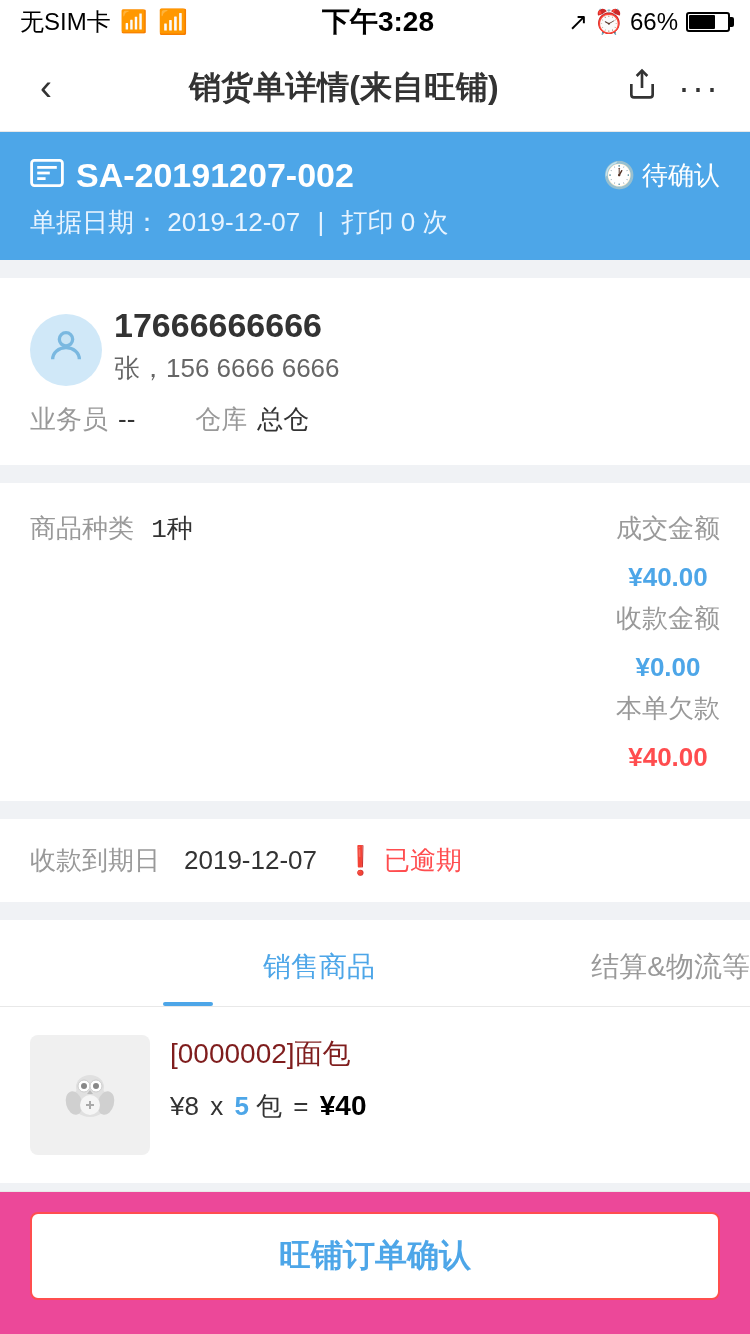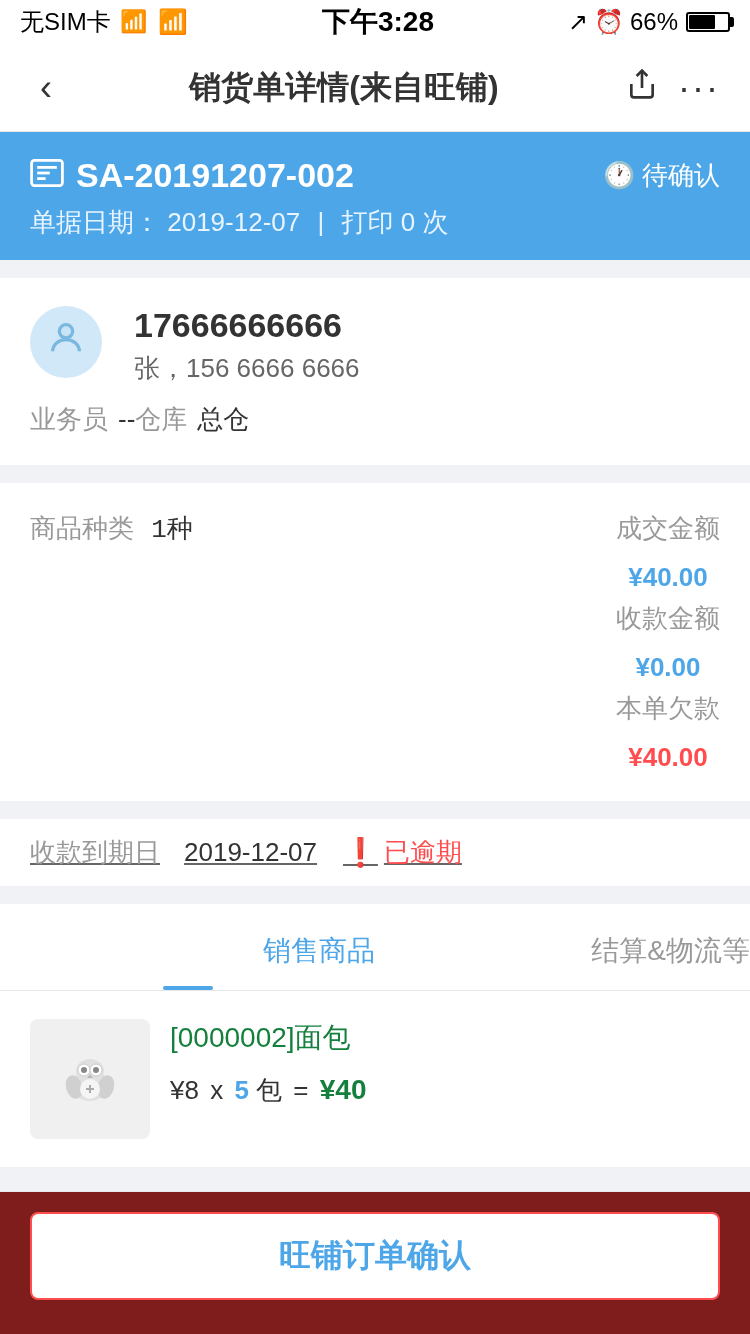--- a/index.html
+++ b/index.html
@@ -123,22 +123,22 @@
     }
 
     
     .customer-section {
       background: #fff;
       margin-top: 18px;
       padding: 28px 30px;
     }
     .customer-row {
       display: flex;
-      align-items: flex-start;
-      gap: 32px;
+      align-items: flex-end;
+      gap: 12px;
     }
     .avatar {
       width: 72px;
       height: 72px;
       background: #d0e8f8;
       border-radius: 50%;
       display: flex;
       align-items: center;
       justify-content: center;
       flex-shrink: 0;
@@ -158,20 +158,21 @@
     .customer-name {
       font-size: 26px;
       color: #666;
       margin-top: 6px;
     }
     .customer-meta {
       display: flex;
       margin-top: 16px;
       font-size: 26px;
       color: #666;
+      gap: 60px;
     }
     .meta-item { display: flex; gap: 10px; align-items: center; }
     .meta-label { color: #999; }
     .meta-value { color: #333; }
 
     
     .summary-section {
       background: #fff;
       margin-top: 18px;
       padding: 28px 30px;
@@ -199,27 +200,26 @@
       flex-direction: column;
     }
     .summary-label { color: #999; }
     .amount-blue { color: #4da6e8; font-weight: 600; }
     .amount-red { color: #ff4d4f; font-weight: 600; }
 
     
     .due-section {
       background: #fff;
       margin-top: 18px;
-      padding: 16px 30px;
+      padding: 24px 30px;
       display: flex;
       align-items: center;
       gap: 16px;
       font-size: 26px;
       color: #666;
-      text-decoration: underline;
     }
     .due-label { color: #999; }
     .due-date { color: #333; margin-left: 8px; }
     .overdue-badge {
       background: transparent;
       color: #ff4d4f;
       font-size: 26px;
       display: flex;
       align-items: center;
       gap: 6px;
@@ -275,45 +275,45 @@
       display: flex;
       align-items: center;
       justify-content: center;
       flex-shrink: 0;
     }
     .product-info {
       flex: 1;
     }
     .product-name {
       font-size: 28px;
-      color: #15803d;
+      color: #7f1d1d;
       font-weight: 500;
     }
     .product-price-row {
       margin-top: 16px;
       font-size: 26px;
       color: #666;
     }
     .price-qty { color: #333; }
     .price-qty-blue { color: #4da6e8; font-weight: 600; }
-    .price-total { color: #15803d; font-weight: bold; font-size: 28px; }
+    .price-total { color: #000000; font-weight: bold; font-size: 28px; }
 
     
     .empty-area {
       background: #f0f2f5;
       min-height: 200px;
     }
 
     
     .bottom-bar {
       position: fixed;
       bottom: 0;
       left: 0;
       width: 750px;
-      background: #7f1d1d;
+      background: #ec4899;
       padding: 20px 30px 34px;
       border-top: 1px solid #e8e8e8;
     }
     .confirm-btn {
       width: 100%;
       height: 88px;
       border: 2px solid #ff4d4f;
       border-radius: 8px;
       background: #fff;
       color: #4da6e8;

